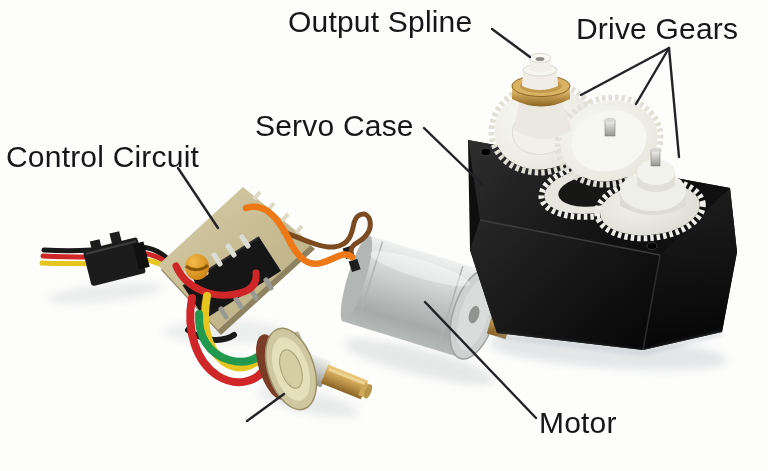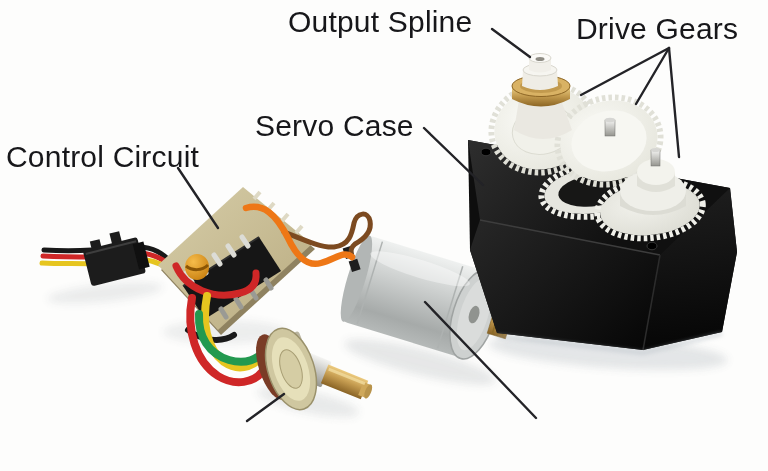--- a/index.html
+++ b/index.html
@@ -263,14 +263,15 @@
     <line x1="669" y1="48" x2="679" y2="157"></line>
     <line x1="536" y1="418" x2="425" y2="302"></line>
     <line x1="247" y1="421" x2="284" y2="394"></line>
   </g>
 </svg>
 
 <div class="callout lbl-output-spline">Output Spline</div>
 <div class="callout lbl-drive-gears">Drive Gears</div>
 <div class="callout lbl-servo-case">Servo Case</div>
 <div class="callout lbl-control-circuit">Control Circuit</div>
+<div class="callout lbl-motor">Motor</div>
 
 </div>
 
 </body></html>

